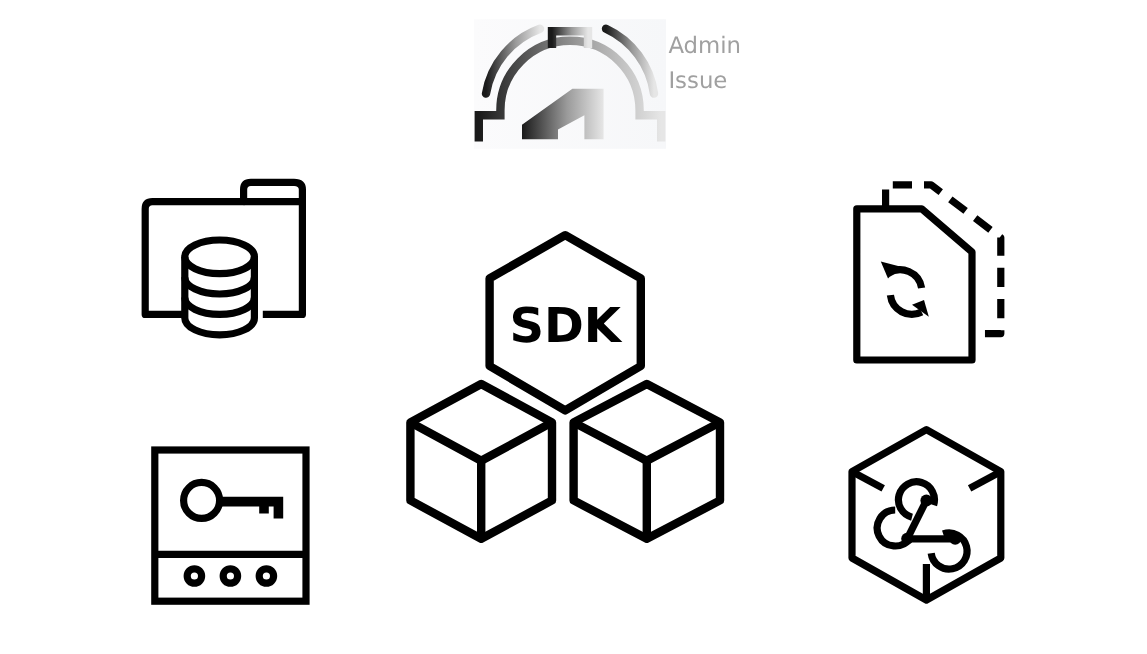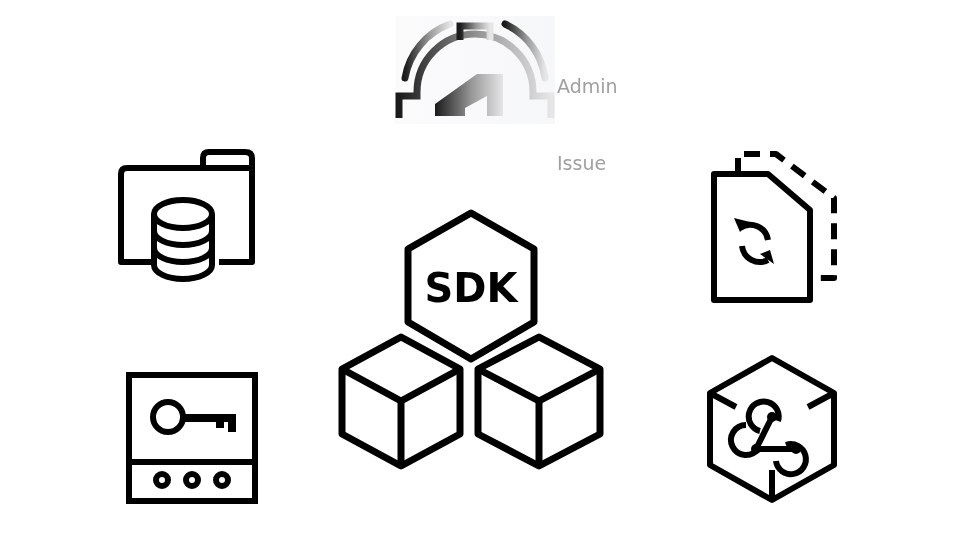--- a/index.html
+++ b/index.html
@@ -1,21 +1,21 @@
 <!DOCTYPE html>
 <html><head>
   <meta charset="utf-8">
   <style>
     html, body { margin: 0; padding: 0; background: #ffffff; }
     body { width: 956px; height: 545px; position: relative; overflow: hidden; font-family: "Liberation Sans", sans-serif; }
     .icon { position: absolute; }
     .icon svg { display: block; overflow: visible; }
     .admin-wrap { position: absolute; left: 395px; top: 16px; width: 160px; height: 108px; background: linear-gradient(90deg, #fbfbfc, #f6f7f9); }
     .admin-label { position: absolute; left: 557px; top: 24px; color: #a0a0a0; font-size: 19px; line-height: 29px; font-family: "DejaVu Sans", sans-serif; }
-    .admin-label span { display: block; margin-top: 48px; }
+    .admin-label span { display: block; }
   </style>
 </head>
 <body>
 
 <div class="admin-wrap">
   <svg width="160" height="108" viewBox="0 0 160 108">
     <defs>
       <linearGradient id="g1" x1="0" y1="0" x2="1" y2="0">
         <stop offset="0" stop-color="#1a1a1a"></stop>
         <stop offset="0.55" stop-color="#9a9a9a"></stop>
@@ -60,21 +60,21 @@
     </g>
     <path d="M57 42 H110 V60 H102 V50 H98 V56 H90 V50 H57 Z" fill="#000"></path>
     <g fill="none" stroke="#000" stroke-width="6">
       <circle cx="36" cy="108" r="6"></circle>
       <circle cx="66" cy="108" r="6"></circle>
       <circle cx="96" cy="108" r="6"></circle>
     </g>
   </svg>
 </div>
 
-<div class="icon" style="left:338px; top:209px;">
+<div class="icon" style="left:338px; top:192px;">
   <svg width="268" height="258" viewBox="0 0 268 258">
     <g fill="none" stroke="#000" stroke-width="7" stroke-linejoin="round">
       <polygon points="133,4 196,40 196,113 133,150 70,113 70,40"></polygon>
       <polygon points="63,128 122,160 122,225 63,257 4,225 4,160"></polygon>
       <polyline points="4,160 63,192 122,160"></polyline>
       <line x1="63" y1="192" x2="63" y2="257"></line>
       <polygon points="201,128 262,160 262,225 201,257 140,225 140,160"></polygon>
       <polyline points="140,160 201,192 262,160"></polyline>
       <line x1="201" y1="192" x2="201" y2="257"></line>
     </g>

